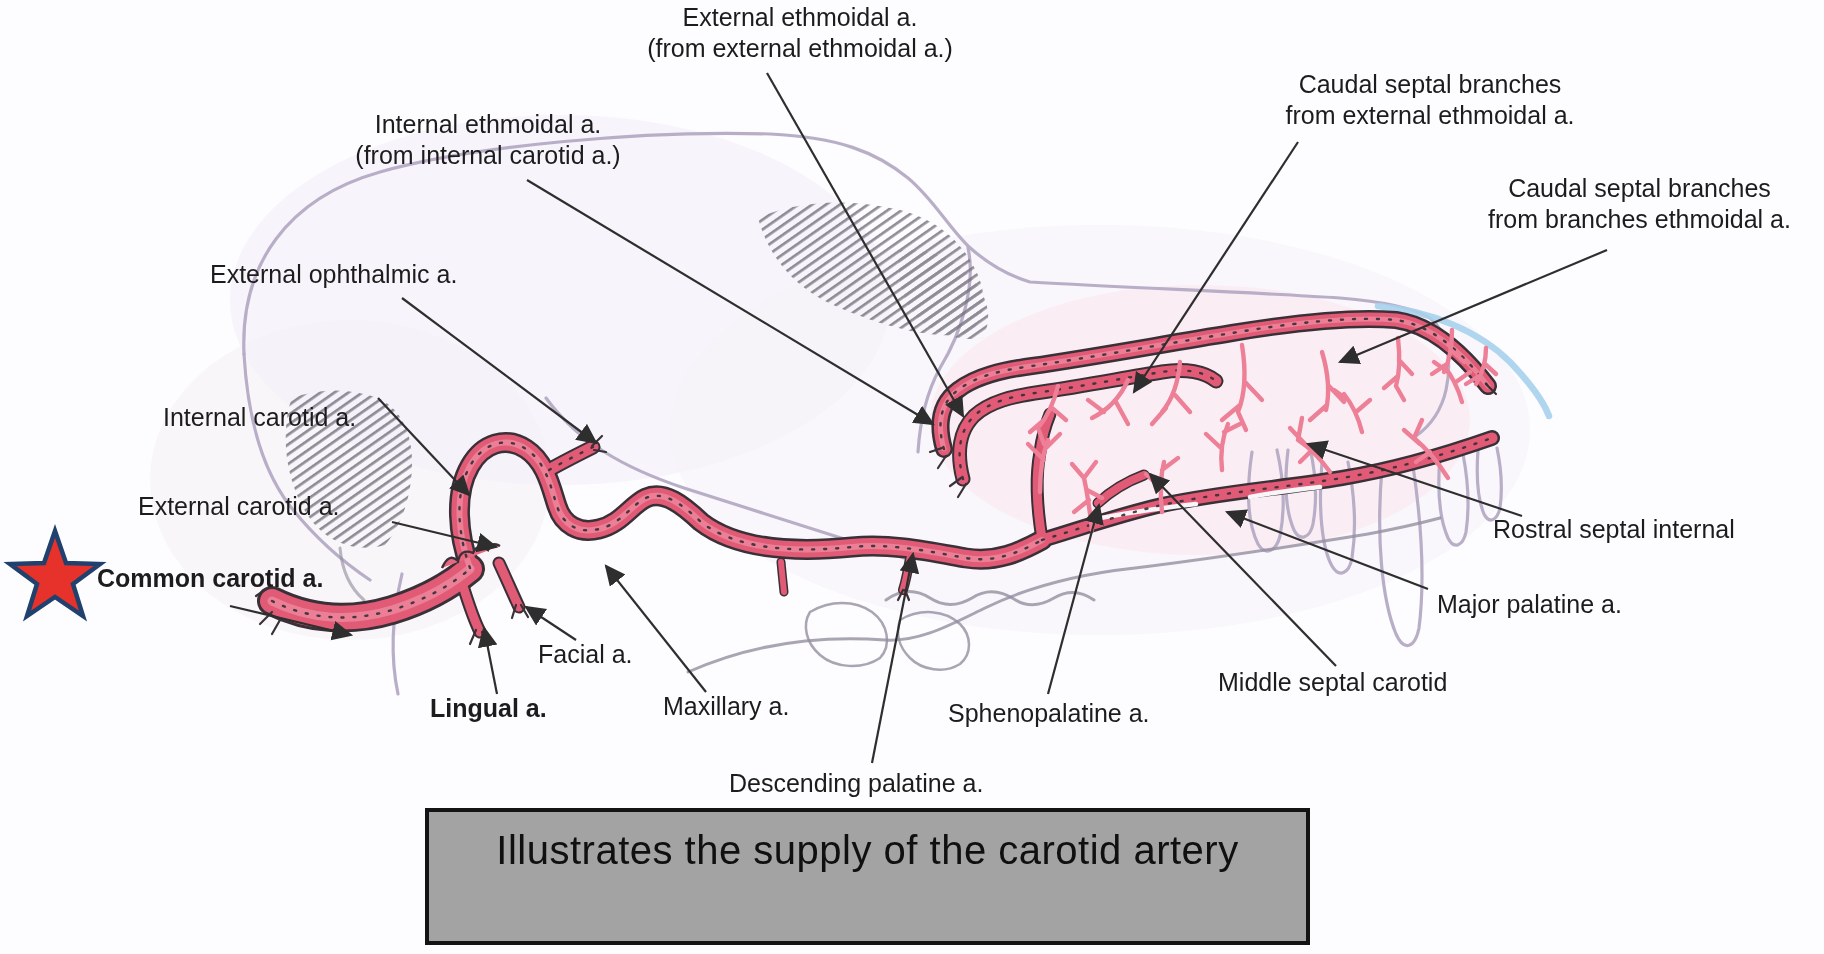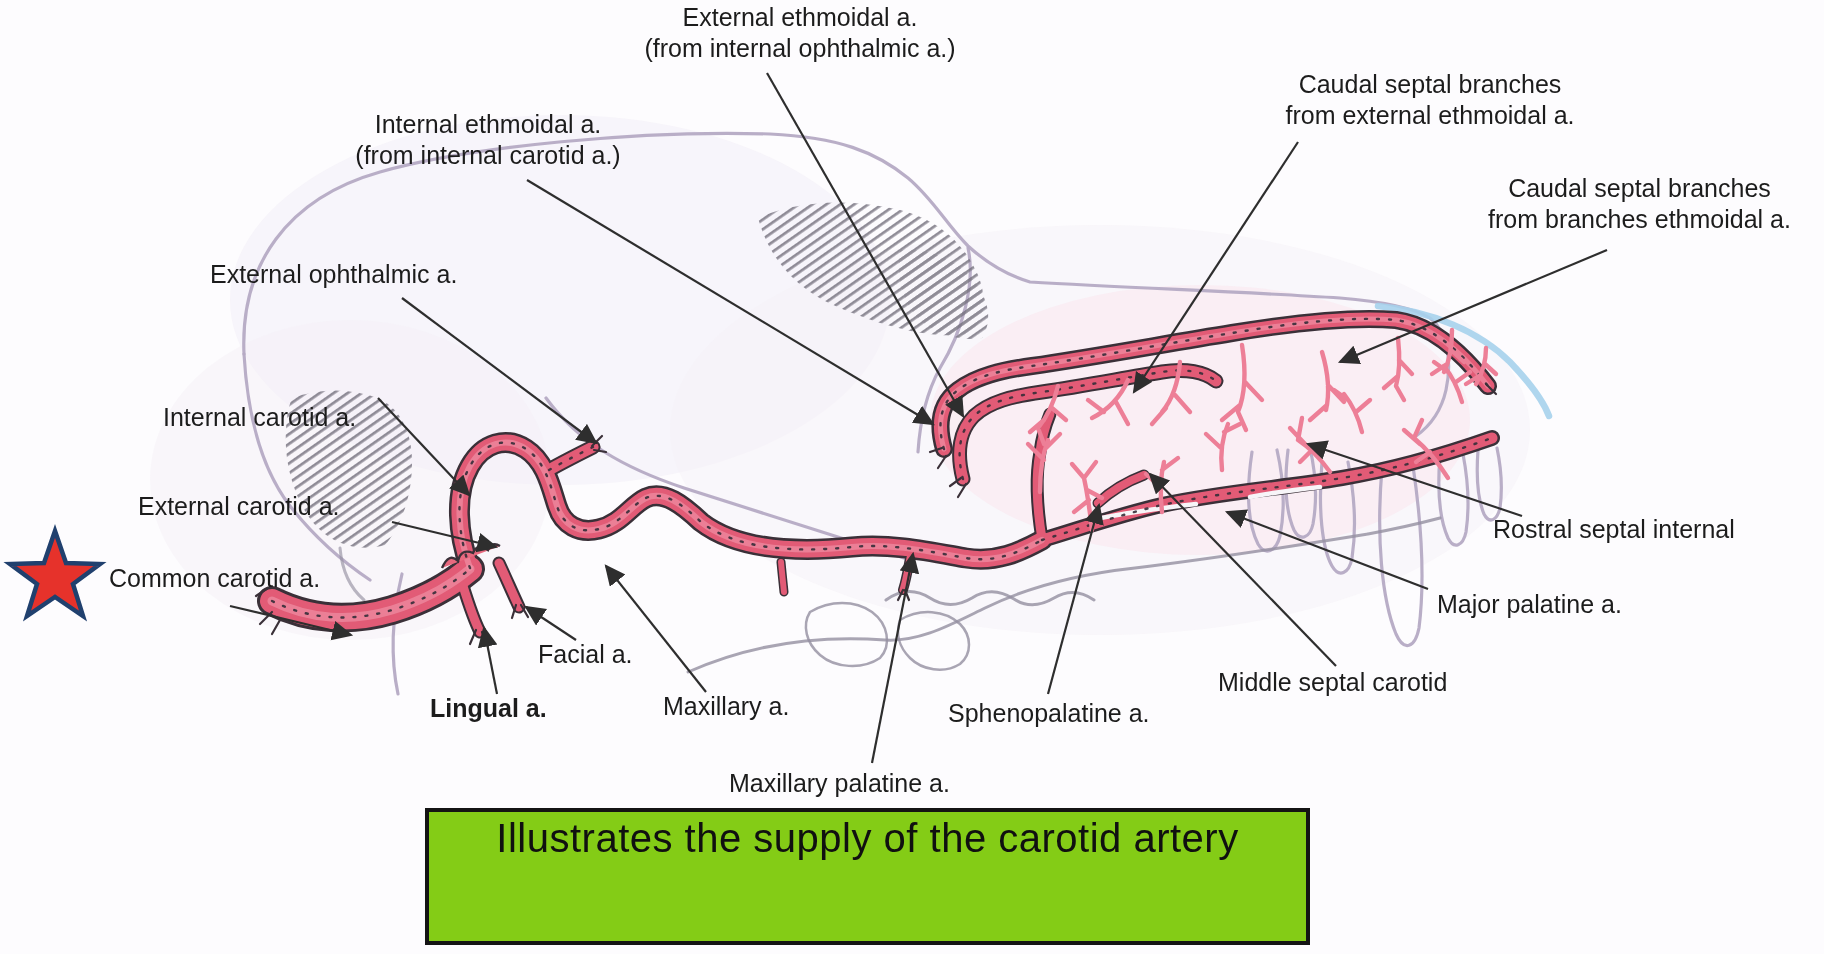--- a/index.html
+++ b/index.html
@@ -15,33 +15,33 @@
   .lbl .l2{white-space:nowrap;}
   .ctr{text-align:center;}
   
   .p-exteth{left:545px;top:2px;width:510px;}
   .p-inteth{left:292px;top:79px;width:392px;margin-top:30px;}
   .p-caudext{left:1205px;top:69px;width:450px;}
   .p-caudint{left:1455px;top:173px;width:369px;}
   .p-extoph{left:210px;top:259px;}
   .p-intcar{left:163px;top:361px;margin-top:41px;}
   .p-extcar{left:138px;top:491px;}
-  .p-comcar{left:109px;top:563px;}
+  .p-comcar{left:97px;top:563px;font-weight:bold;}
   .p-ling{left:430px;top:693px;font-weight:bold;}
   .p-fac{left:538px;top:639px;}
   .p-max{left:663px;top:691px;text-align:right;}
   .p-desc{left:729px;top:768px;}
   .p-sphe{left:948px;top:698px;}
   .p-mids{left:1218px;top:667px;}
   .p-majp{left:1437px;top:589px;}
   .p-ross{left:1493px;top:514px;}
   #caption-box{
     position:absolute;z-index:3;left:425px;top:808px;width:885px;height:137px;
-    background:#84cc16;border:4px solid #141414;box-sizing:border-box;
-    text-align:center;padding-top:4px;
+    background:#a3a3a3;border:4px solid #141414;box-sizing:border-box;
+    text-align:center;padding-top:16px;
     font-size:40px;color:#101010;letter-spacing:0.5px;
   }
   
   .vOut use{fill:none;stroke:#3a3038;stroke-linecap:round;stroke-linejoin:round;}
   .vIn  use{fill:none;stroke:#e25b76;stroke-linecap:round;stroke-linejoin:round;}
   .vHi  use{fill:none;stroke:#ef93a7;stroke-linecap:round;stroke-linejoin:round;opacity:.65;}
   .vDot use{fill:none;stroke:#352d38;stroke-width:2.4;stroke-dasharray:2 10;stroke-linecap:round;opacity:.9;}
   .skull{fill:none;stroke:#b5aac4;stroke-width:3.2;stroke-linecap:round;opacity:.95;}
   .gray{fill:none;stroke:#938fa0;stroke-width:3;stroke-linecap:round;opacity:.8;}
   .twig{fill:none;stroke:#ed7f97;stroke-width:4.4;stroke-linecap:round;}
@@ -220,42 +220,42 @@
       <line class="leader" marker-end="url(#ah)" x1="1336" y1="666" x2="1150" y2="474"></line>
       <line class="leader" marker-end="url(#ah)" x1="1428" y1="589" x2="1227" y2="512"></line>
       <line class="leader" marker-end="url(#ah)" x1="1522" y1="516" x2="1308" y2="444"></line>
     </g>
 
     <polygon points="55,531 66,563 100,564 73,584 83,616 55,597 27,616 37,584 10,564 44,563" fill="#e6322b" stroke="#20406e" stroke-width="4.5" stroke-linejoin="miter"></polygon>
   </svg>
 
   <div class="lbl ctr p-exteth">
     <div class="l1">External ethmoidal a.</div>
-    <div class="l2">(from internal ophthalmic a.)</div>
+    <div class="l2">(from external ethmoidal a.)</div>
   </div>
   <div class="lbl ctr p-inteth">
     <div class="l1">Internal ethmoidal a.</div>
     <div class="l2">(from internal carotid a.)</div>
   </div>
   <div class="lbl ctr p-caudext">
     <div class="l1">Caudal septal branches</div>
     <div class="l2">from external ethmoidal a.</div>
   </div>
   <div class="lbl ctr p-caudint">
     <div class="l1">Caudal septal branches</div>
     <div class="l2">from branches ethmoidal a.</div>
   </div>
   <div class="lbl p-extoph">External ophthalmic a.</div>
   <div class="lbl p-intcar">Internal carotid a.</div>
   <div class="lbl p-extcar">External carotid a.</div>
   <div class="lbl p-comcar">Common carotid a.</div>
   <div class="lbl p-ling">Lingual a.</div>
   <div class="lbl p-fac">Facial a.</div>
   <div class="lbl p-max">Maxillary a.</div>
-  <div class="lbl p-desc">Maxillary palatine a.</div>
+  <div class="lbl p-desc">Descending palatine a.</div>
   <div class="lbl p-sphe">Sphenopalatine a.</div>
   <div class="lbl p-mids">Middle septal carotid</div>
   <div class="lbl p-majp">Major palatine a.</div>
   <div class="lbl p-ross">Rostral septal internal</div>
 
   <div id="caption-box">
     <span>Illustrates the supply of the carotid artery</span>
   </div>
 </div>
 

